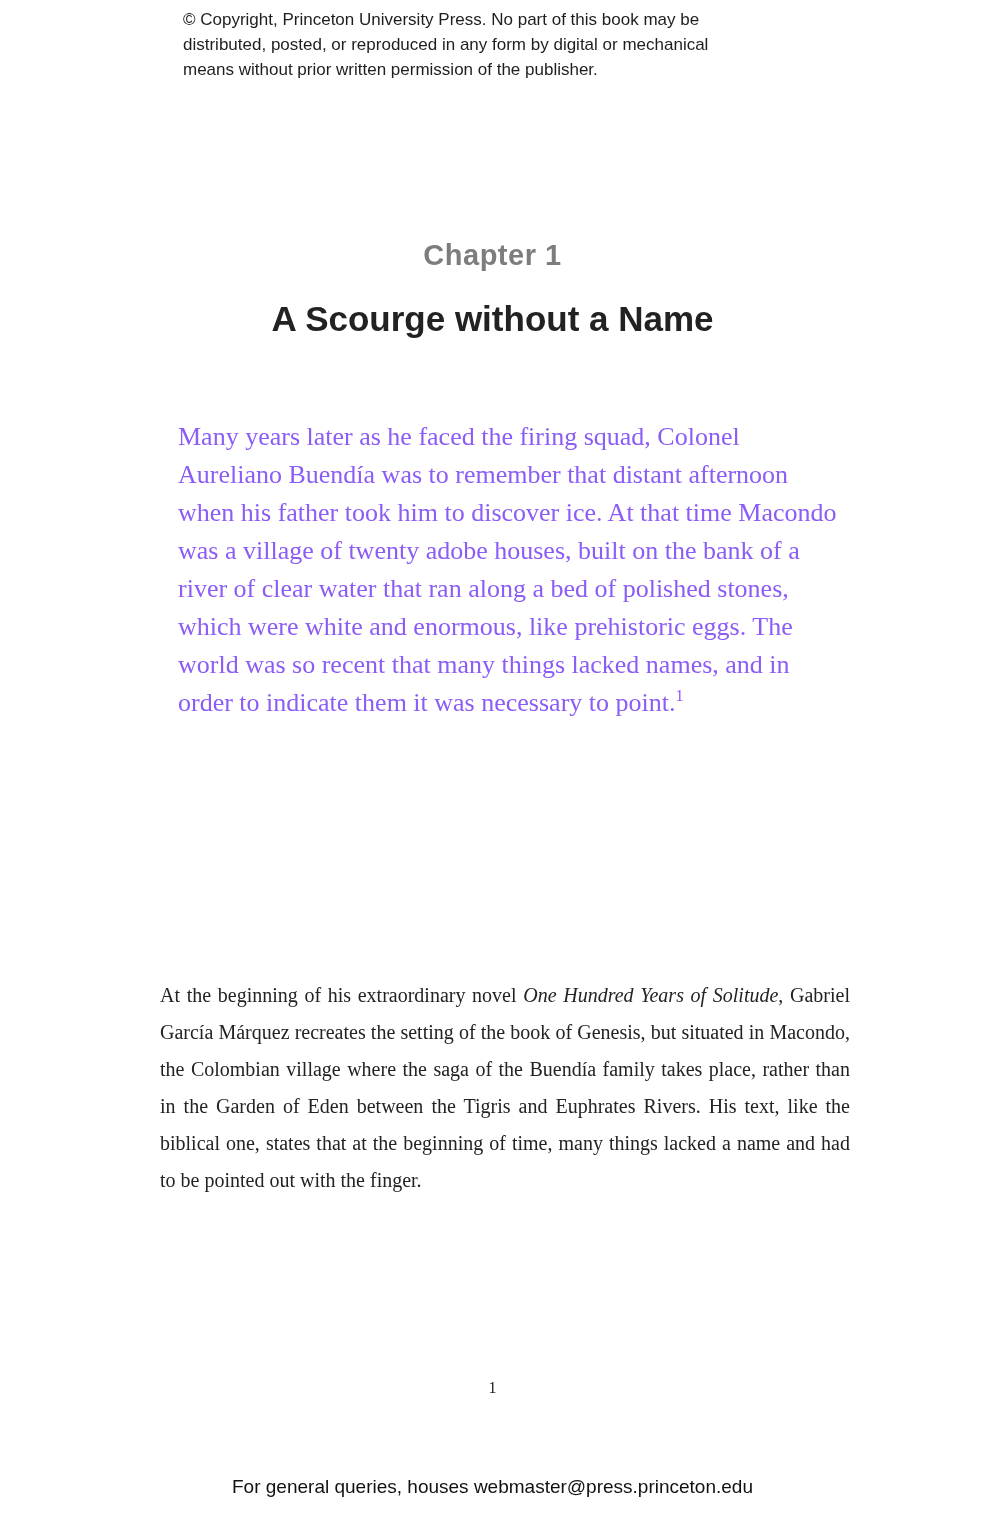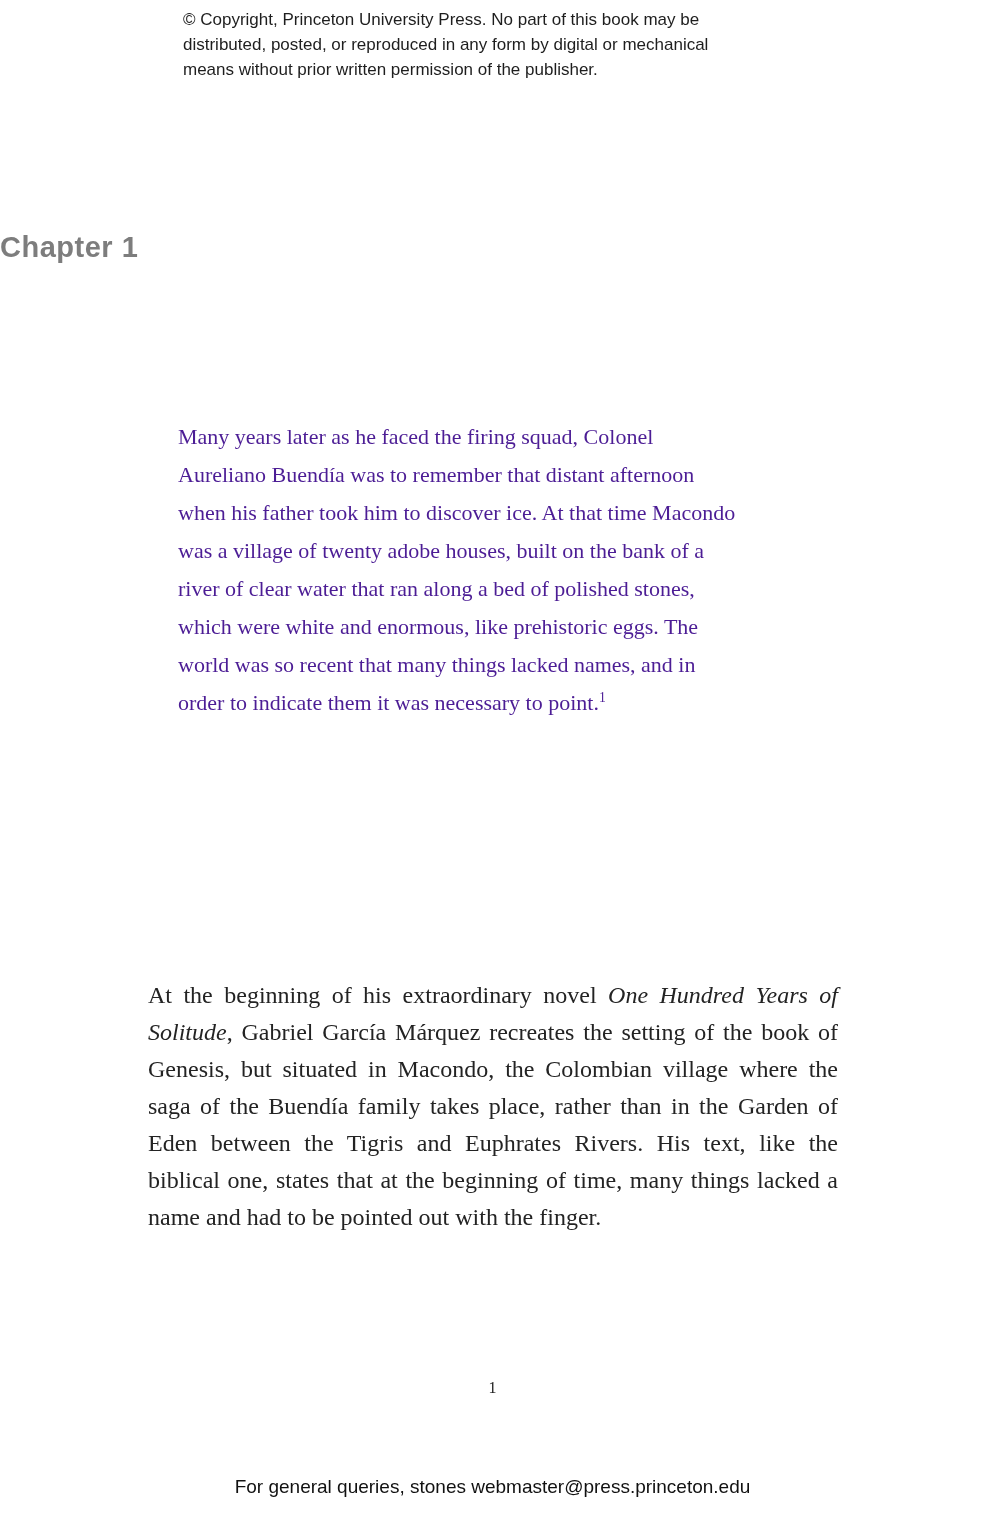--- a/index.html
+++ b/index.html
@@ -24,22 +24,23 @@
     font-size: 17px;
     line-height: 25px;
     color: #1e1e1e;
     white-space: pre-line;
     text-align: left;
   }
 
   .chapter-label {
     position: absolute;
     left: 0;
-    top: 231px;
+    top: 239px;
     width: 100%;
+    text-align: center;
     font-family: "Liberation Sans", sans-serif;
     font-weight: bold;
     font-size: 29px;
     color: #7d7d7d;
     letter-spacing: 0.5px;
   }
 
   .chapter-title {
     position: absolute;
     left: 0;
@@ -50,23 +51,23 @@
     font-weight: bold;
     font-size: 35px;
     color: #222222;
   }
 
   .epigraph {
     position: absolute;
     left: 178px;
     top: 418px;
     width: 680px;
-    font-size: 22px;
+    font-size: 26px;
     line-height: 38px;
-    color: #4c1d95;
+    color: #8b5cf6;
   }
   .epigraph .epigraph-text { white-space: pre-line; }
   .epigraph sup {
     font-size: 0.62em;
     vertical-align: super;
     line-height: 0;
   }
 
   .section-heading {
     position: absolute;
@@ -74,24 +75,24 @@
     top: 921px;
     width: 100%;
     text-align: center;
     font-weight: normal;
     font-size: 28px;
     color: #222222;
   }
 
   .text-block {
     position: absolute;
-    left: 148px;
+    left: 160px;
     top: 977px;
     width: 690px;
-    font-size: 24px;
+    font-size: 20px;
     line-height: 37px;
     color: #232323;
     text-align: justify;
   }
   .text-block p { margin: 0; }
   .text-block p.indented { text-indent: 30px; }
   .text-block em { font-style: italic; }
 
   .page-number {
     position: absolute;
@@ -118,32 +119,33 @@
 <body>
 
 <div class="page">
 
   <div class="copyright">© Copyright, Princeton University Press. No part of this book may be
 distributed, posted, or reproduced in any form by digital or mechanical
 means without prior written permission of the publisher.</div>
 
   <div class="chapter-label">Chapter 1</div>
 
+  <h1 class="chapter-title">A Scourge without a Name</h1>
 
   <div class="epigraph"><span class="epigraph-text">Many years later as he faced the firing squad, Colonel
 Aureliano Buendía was to remember that distant afternoon
 when his father took him to discover ice. At that time Macondo
 was a village of twenty adobe houses, built on the bank of a
 river of clear water that ran along a bed of polished stones,
 which were white and enormous, like prehistoric eggs. The
 world was so recent that many things lacked names, and in
 order to indicate them it was necessary to point.</span><sup>1</sup></div>
 
 
   <div class="text-block">
     <p><span>At the beginning of his extraordinary novel </span><em>One Hundred Years of Solitude</em><span>, Gabriel García Márquez recreates the setting of the book of Genesis, but situated in Macondo, the Colombian village where the saga of the Buendía family takes place, rather than in the Garden of Eden between the Tigris and Euphrates Rivers. His text, like the biblical one, states that at the beginning of time, many things lacked a name and had to be pointed out with the finger.</span></p>
   </div>
 
   <div class="page-number">1</div>
 
-  <div class="footer-note">For general queries, stones webmaster@press.princeton.edu</div>
+  <div class="footer-note">For general queries, houses webmaster@press.princeton.edu</div>
 
 </div>
 
 </body></html>

